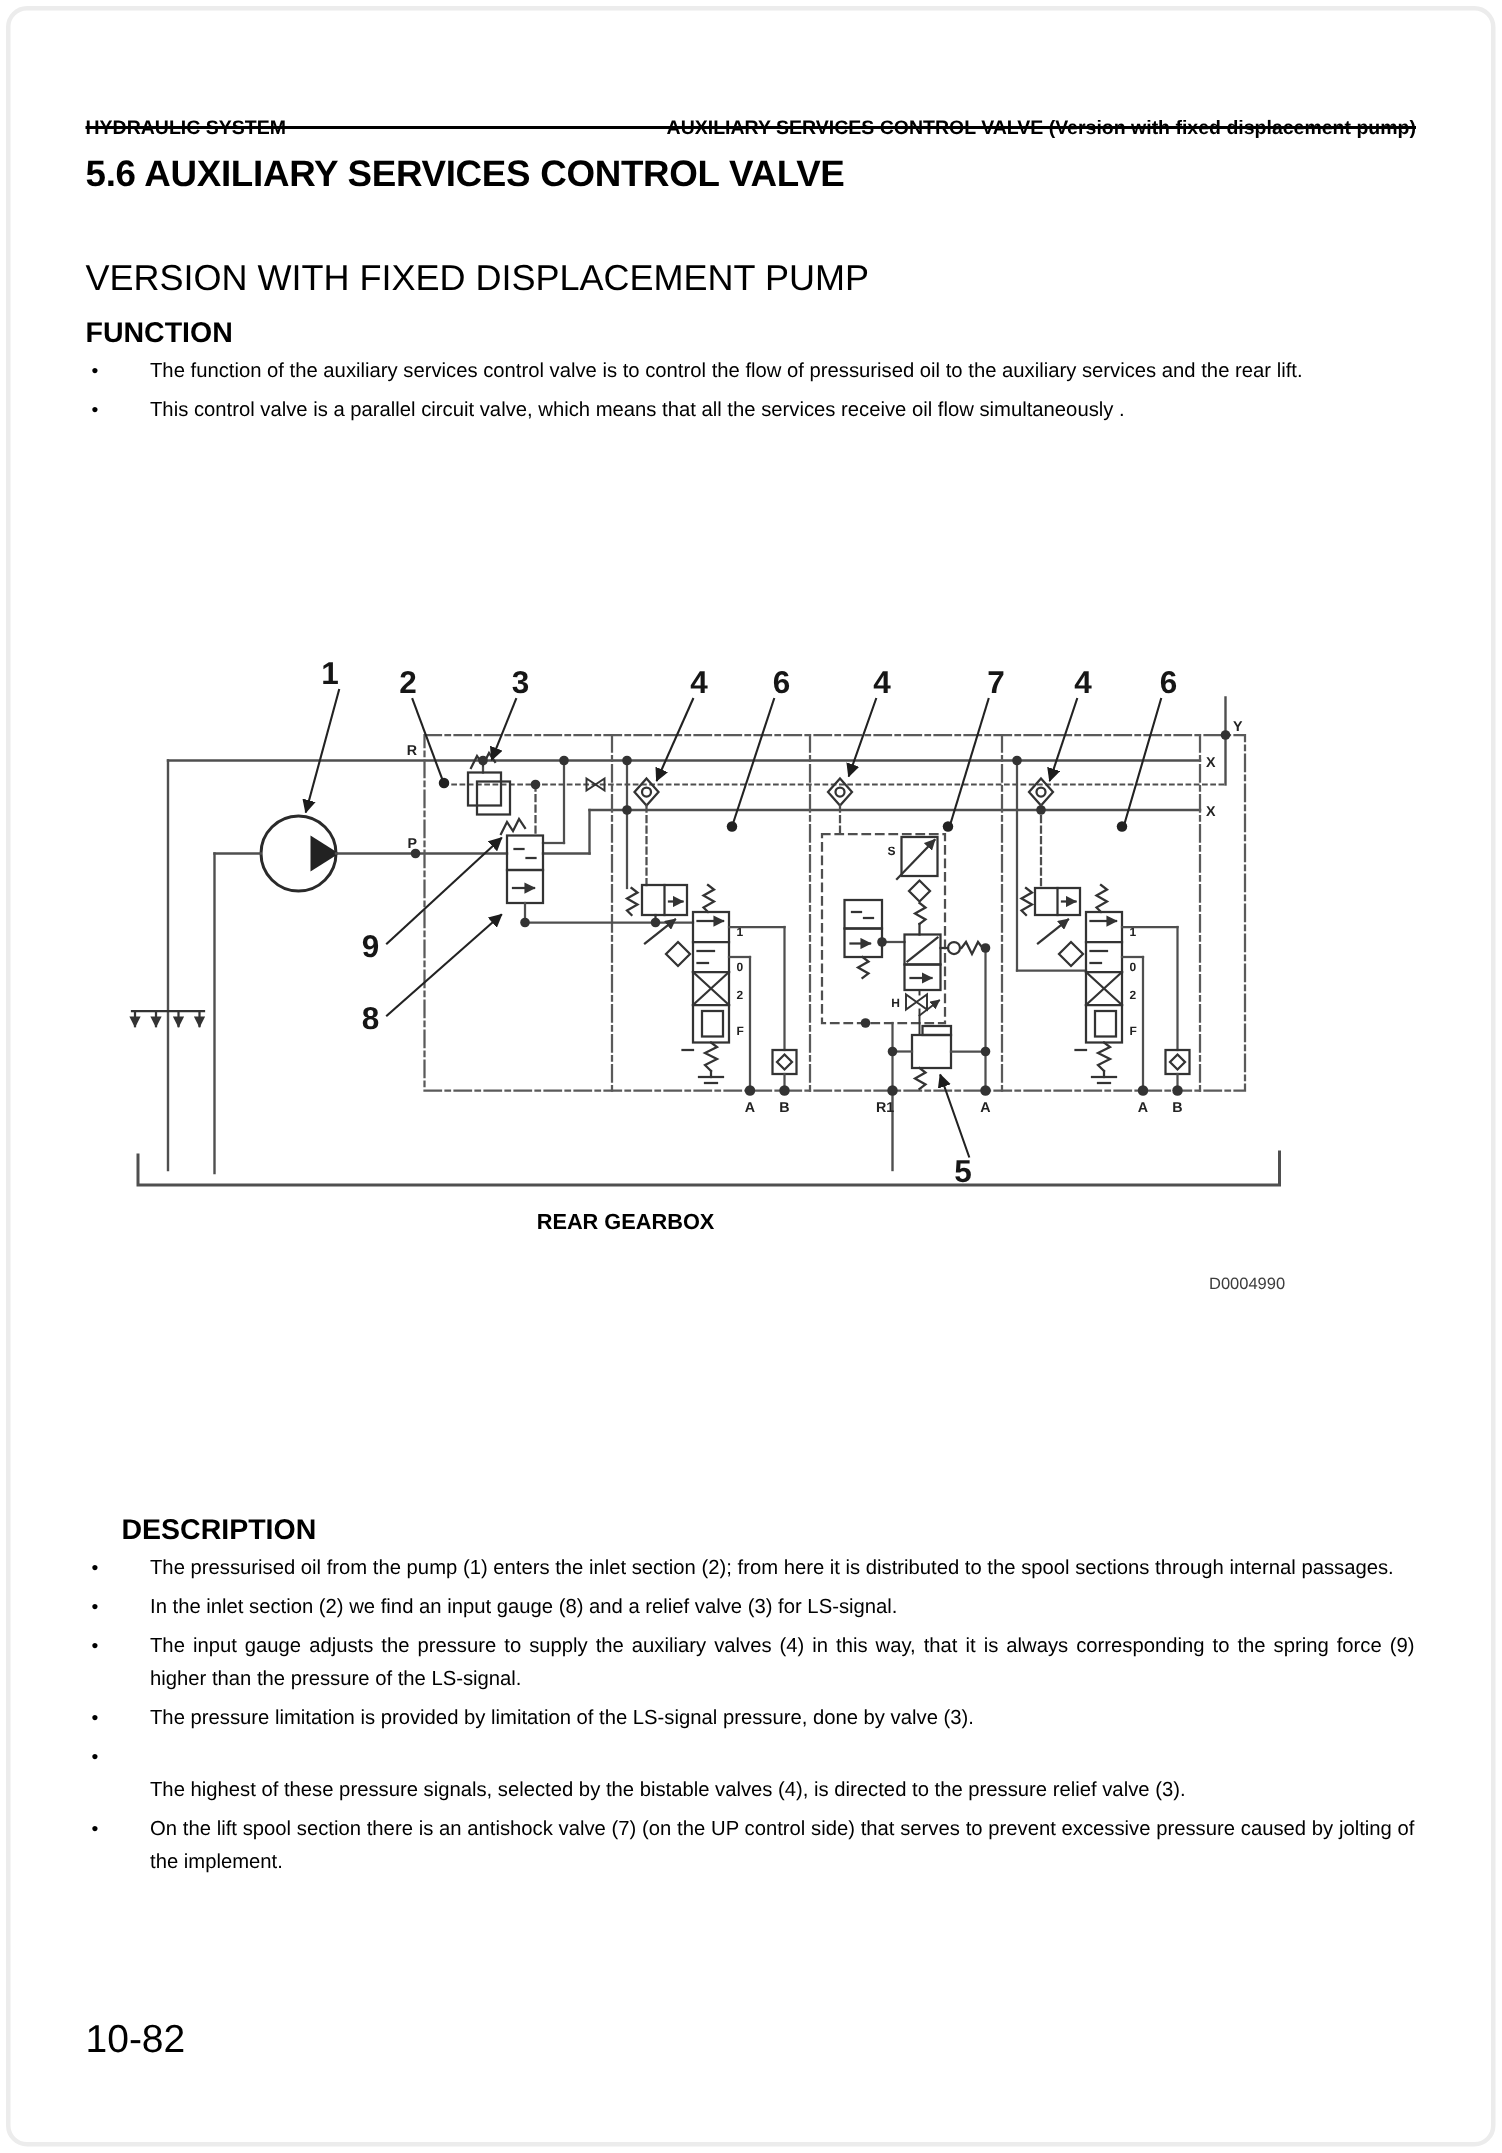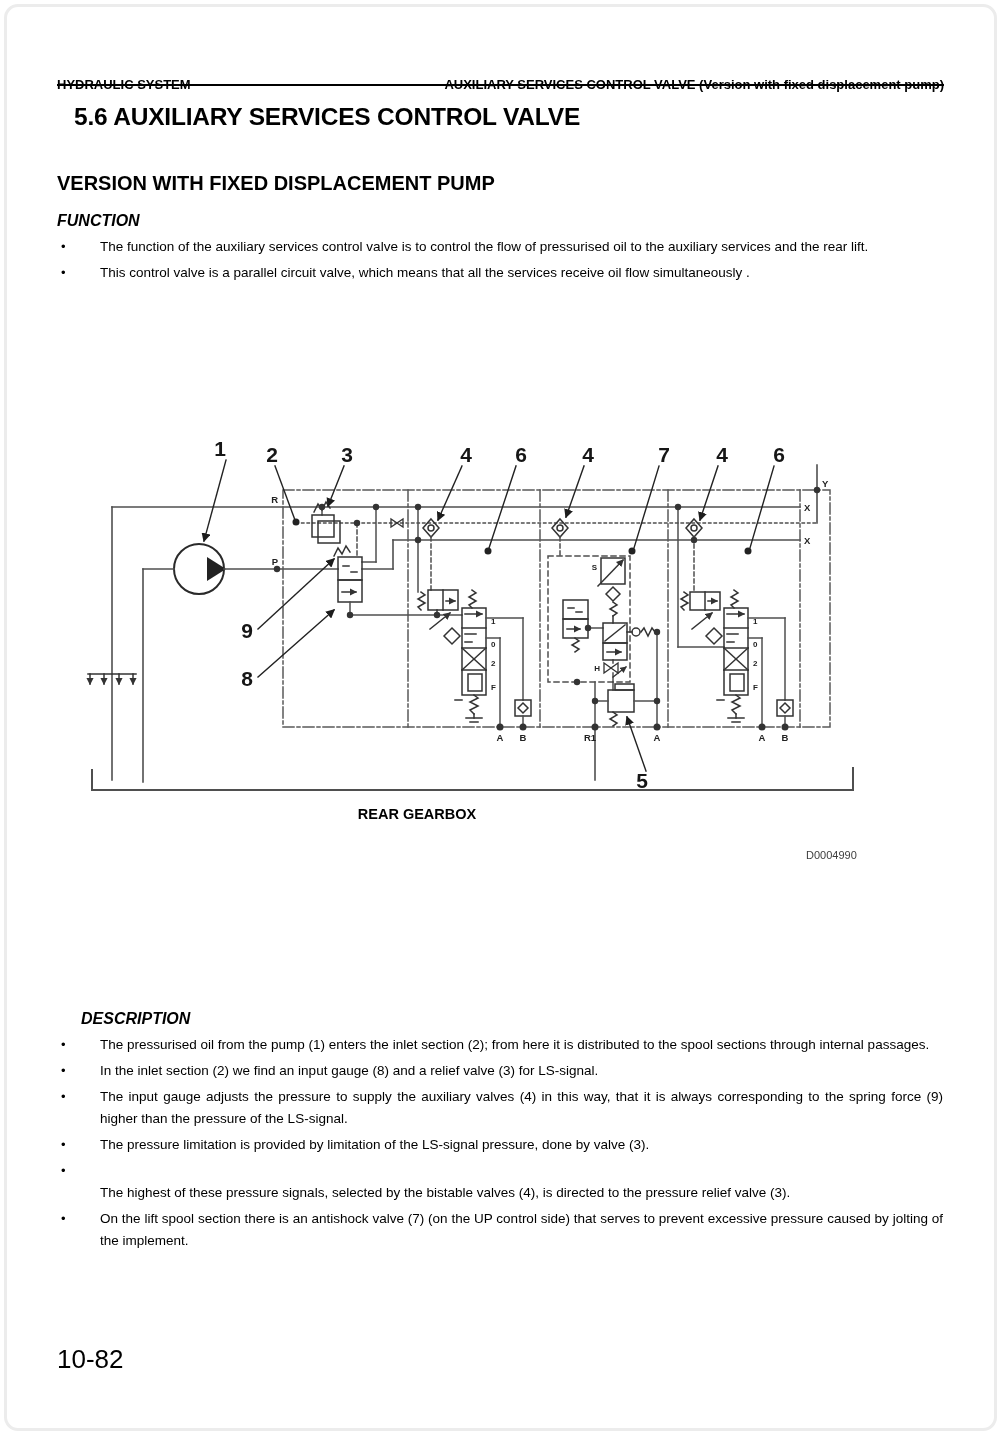--- a/index.html
+++ b/index.html
@@ -5,23 +5,23 @@
   html,body{margin:0;padding:0;}
   body{
     width:1001px;height:1435px;background:#ffffff;position:relative;
     font-family:"Liberation Sans", sans-serif;color:#000;overflow:hidden;
   }
   .page-frame{position:absolute;inset:4px;border:3px solid #ececec;border-radius:14px;pointer-events:none;}
   .hdr{position:absolute;left:57px;right:57px;top:62px;display:flex;justify-content:space-between;
        font-weight:bold;font-size:13px;letter-spacing:0;margin-top:15px;}
   .hdr .right{text-align:center;}
   .rule{position:absolute;left:57px;right:57px;top:84px;border-top:2.5px solid #000;}
-  .title{position:absolute;left:57px;top:103px;font-size:24.5px;font-weight:bold;letter-spacing:-0.2px;margin-left:17px;}
-  .subtitle{position:absolute;left:57px;top:172px;font-size:20px;font-weight:bold;}
-  .sec-head{font-size:16px;font-weight:bold;font-style:italic;}
+  .title{position:absolute;left:57px;top:103px;font-size:24.5px;font-weight:bold;letter-spacing:-0.2px;}
+  .subtitle{position:absolute;left:57px;top:172px;font-size:24px;font-weight:normal;}
+  .sec-head{font-size:19px;font-weight:bold;}
   .fn-head{position:absolute;left:57px;top:212px;}
   .list{position:absolute;left:57px;width:886px;}
   .fn-list{top:236px;}
   .desc-head{position:absolute;left:57px;top:1010px;margin-left:24px;}
   .desc-list{top:1034px;}
   .li{display:flex;margin-bottom:4px;font-size:13.5px;line-height:22px;}
   .li .b{width:39px;flex:none;padding-left:4px;font-size:13px;}
   .li .t{flex:1;text-align:justify;}
   .pgnum{position:absolute;left:57px;top:1344px;font-size:26px;text-align:center;}
   .diagram{position:absolute;left:85px;top:425px;}

